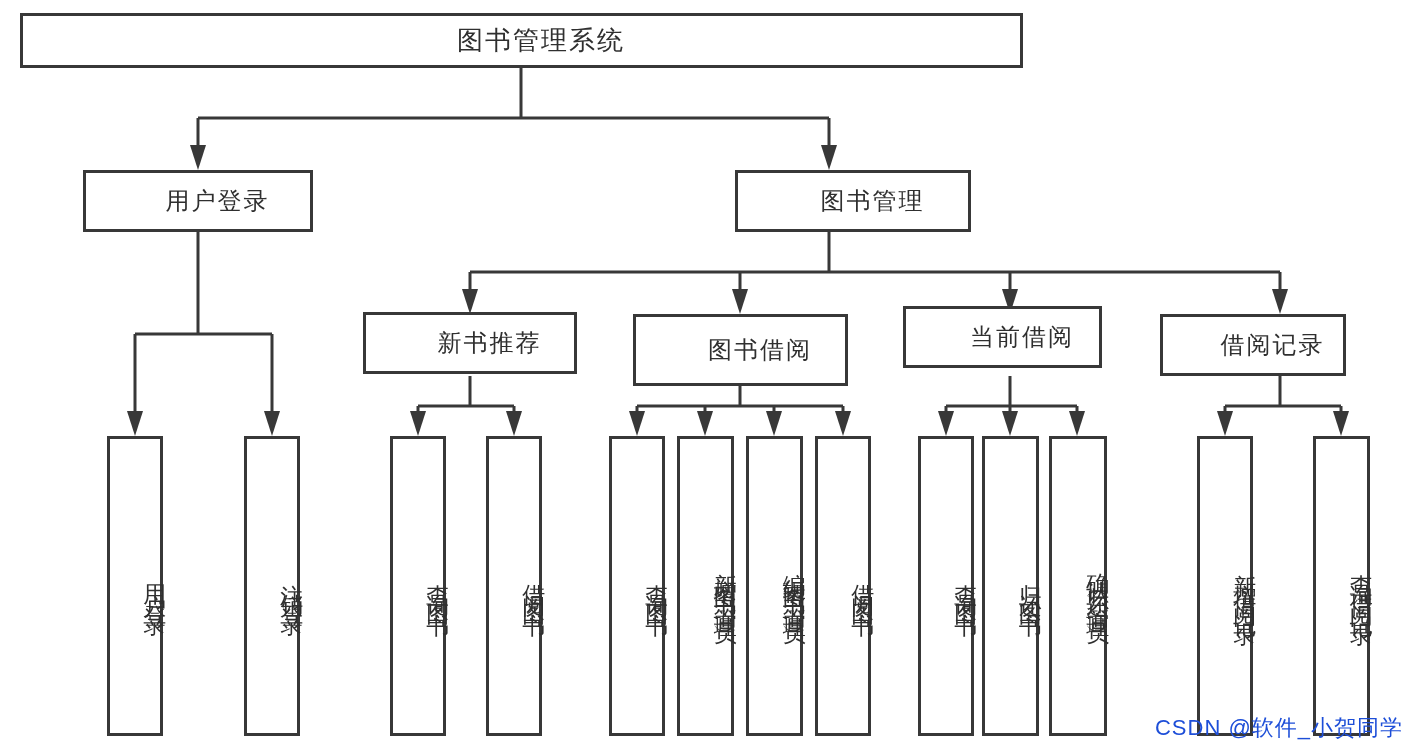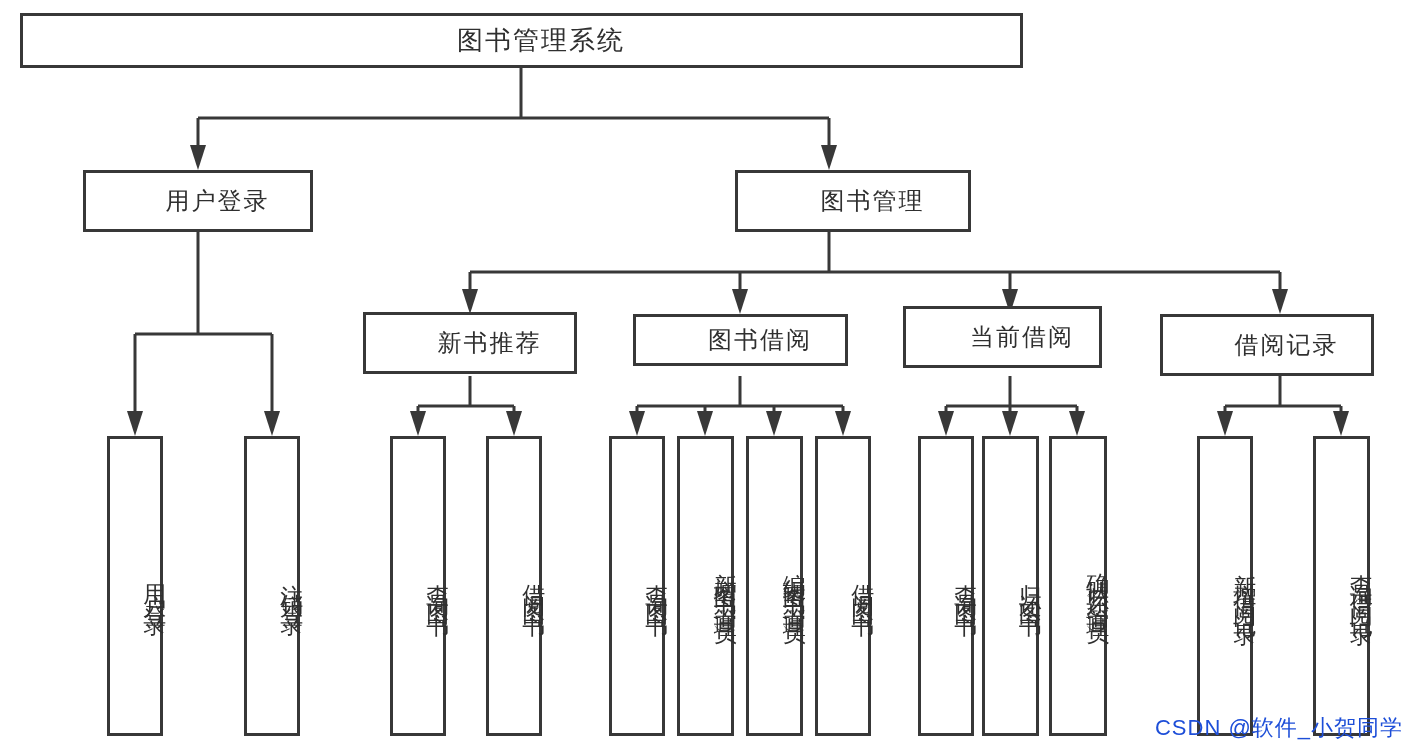--- a/index.html
+++ b/index.html
@@ -63,23 +63,23 @@
       <polygon points="1333,411 1349,411 1341,436"></polygon>
     </g>
   </svg>
 
   <div class="node root" style="left:20px; top:13px; width:1003px; height:55px;">图书管理系统</div>
 
   <div class="node lvl" style="left:83px; top:170px; width:230px; height:62px;">用户登录</div>
   <div class="node lvl" style="left:711px; top:170px; width:236px; height:62px;margin-left:24px;">图书管理</div>
 
   <div class="node lvl" style="left:363px; top:312px; width:214px; height:62px;text-align:right;">新书推荐</div>
-  <div class="node lvl" style="left:633px; top:314px; width:215px; height:52px;text-align:center;">图书借阅</div>
+  <div class="node lvl" style="left:633px; top:314px; width:215px; height:72px;text-align:center;">图书借阅</div>
   <div class="node lvl" style="left:903px; top:306px; width:199px; height:62px;">当前借阅</div>
-  <div class="node lvl" style="left:1160px; top:314px; width:214px; height:62px;">借阅记录</div>
+  <div class="node lvl" style="left:1160px; top:314px; width:186px; height:62px;">借阅记录</div>
 
   <div class="node v" style="left:107px; top:436px; width:56px; height:300px;">用户登录</div>
   <div class="node v" style="left:244px; top:436px; width:56px; height:300px;">注销登录</div>
 
   <div class="node v" style="left:390px; top:436px; width:56px; height:300px;">查询图书</div>
   <div class="node v" style="left:486px; top:436px; width:56px; height:300px;">借阅图书</div>
 
   <div class="node v" style="left:609px; top:436px; width:56px; height:300px;">查询图书</div>
   <div class="node v tight" style="left:677px; top:436px; width:57px; height:300px;">新增图书（管理员）</div>
   <div class="node v tight" style="left:746px; top:436px; width:57px; height:300px;">编辑图书（管理员）</div>

